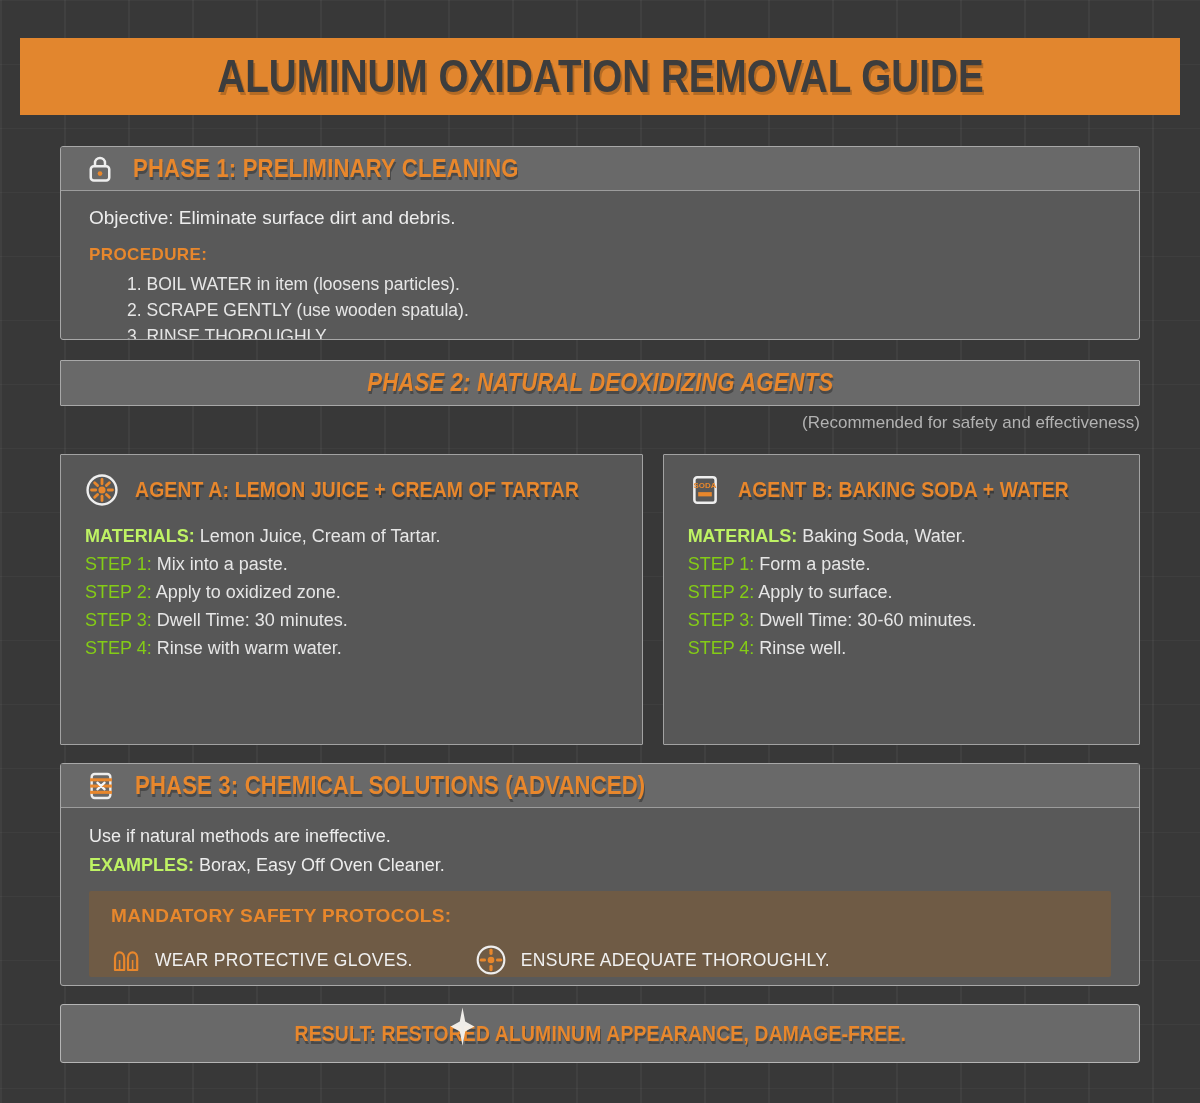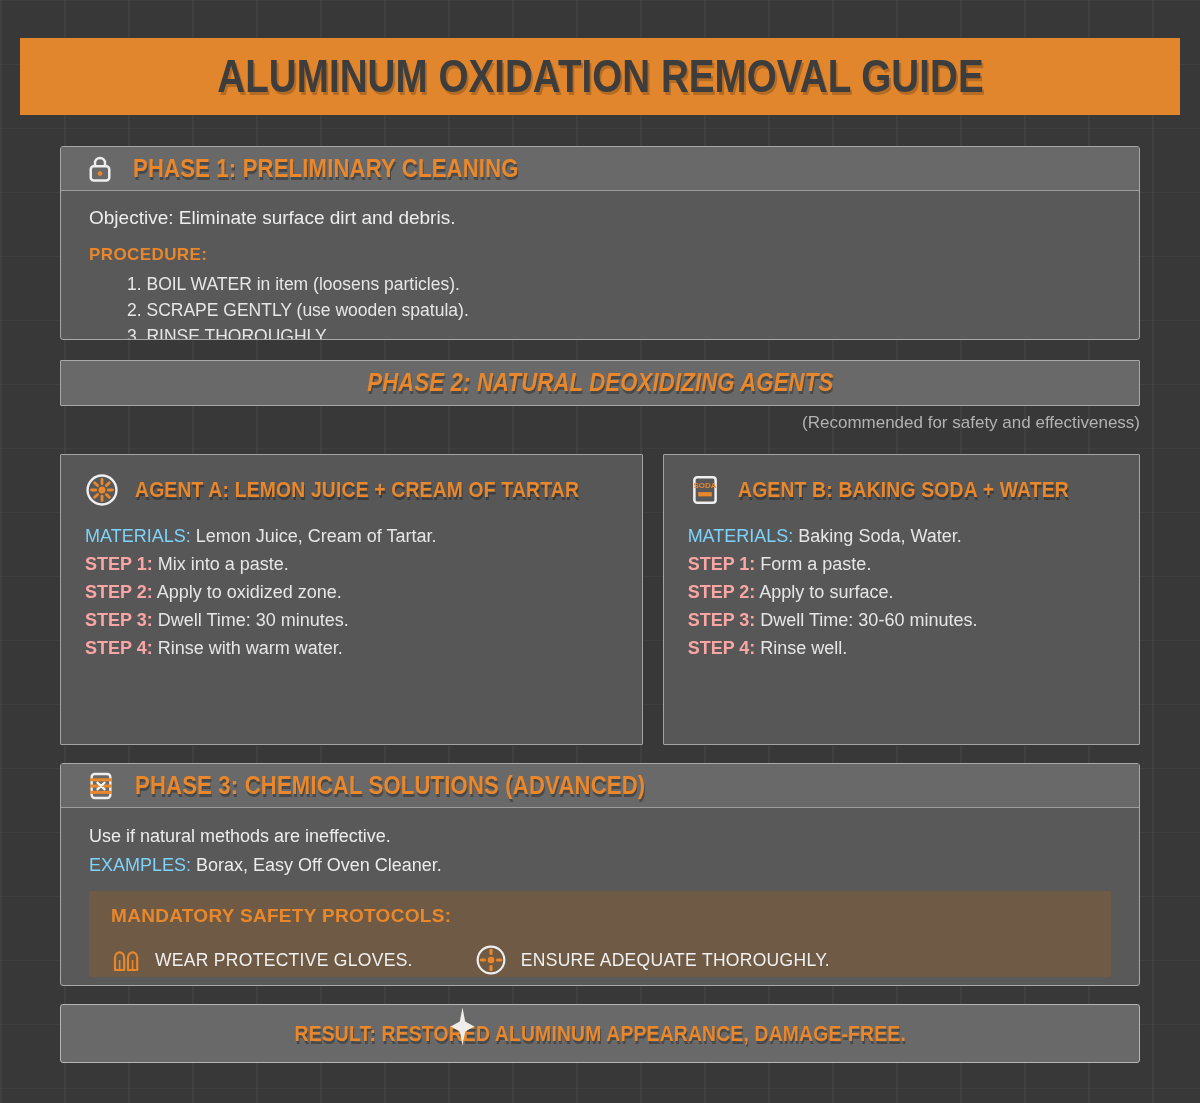--- a/index.html
+++ b/index.html
@@ -57,22 +57,22 @@
   }
   .phase2-sub { margin-top: 7px; text-align: right; font-size: 17px; color: #b2b2b2; }
   .cards { margin-top: 21px; display: flex; gap: 20px; }
   .card {
     flex: 1; height: 291px;
     background: #575757; border: 1px solid #a2a2a2; border-radius: 1px;
     padding: 16px 24px;
   }
   .card-header { display: flex; align-items: center; gap: 16px; margin-bottom: 13px; height: 38px; }
   .card-line { font-size: 18px; line-height: 28px; color: #e6e6e6; }
-  .lbl-orange { color: #7dd3fc; font-weight: 400; text-align: center; }
-  .lbl-bold { color: #fca5a5; font-weight: 700; }
+  .lbl-orange { color: #bef264; font-weight: 700; text-align: center; }
+  .lbl-bold { color: #84cc16; font-weight: 400; }
   .phase3 { margin-top: 18px; height: 223px; }
   .phase3 .body { padding: 0 28px; }
   .phase3-intro { margin-top: 16px; font-size: 18px; line-height: 25px; }
   .phase3-examples { margin-top: 4px; font-size: 18px; line-height: 25px; }
   .safety-box {
     margin-top: 13px; height: 86px;
     background: #6f5b45; border-radius: 2px;
     padding: 14px 22px;
   }
   .safety-title { font-size: 19px; font-weight: 700; color: #e8872c; letter-spacing: 0.3px; }

